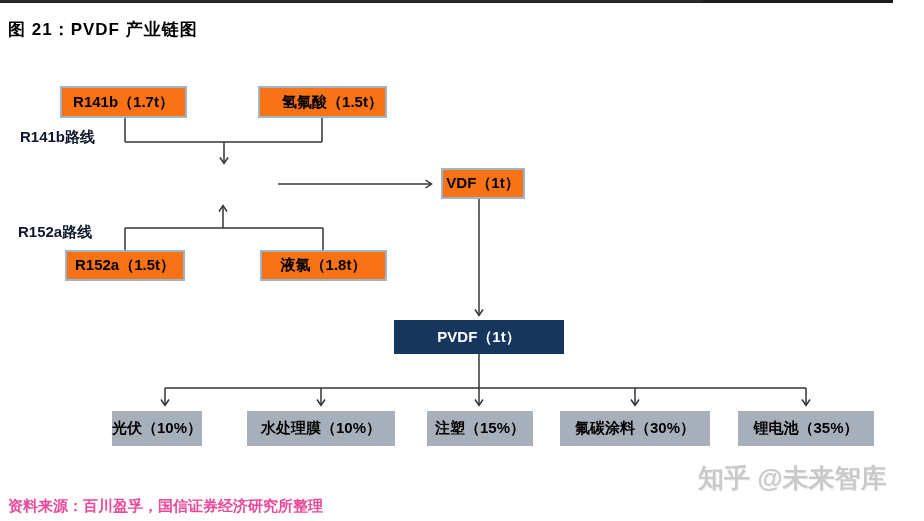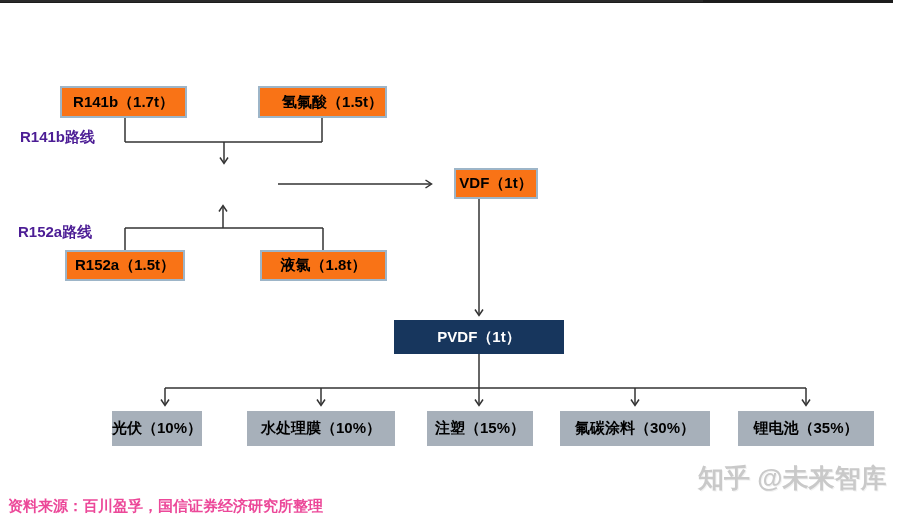--- a/index.html
+++ b/index.html
@@ -30,32 +30,32 @@
     display: flex; align-items: center; justify-content: center;
     background: #f97316;
     border: 2px solid #9db5c8;
     box-sizing: border-box;
     font-size: 15px; font-weight: bold; color: #000;
     white-space: nowrap;
   }
   #node-r141b    { left: 60px;  top: 86px;  width: 127px; height: 32px; }
   #node-hf       { left: 258px; top: 86px;  width: 129px; height: 32px; padding-left: 20px; }
   #node-r142b    { left: 172px; top: 168px; width: 106px; height: 33px; }
-  #node-vdf      { left: 454px; top: 168px; width: 84px;  height: 31px; }
+  #node-vdf      { left: 441px; top: 168px; width: 84px;  height: 31px; }
   #node-r152a    { left: 65px;  top: 250px; width: 120px; height: 31px; }
   #node-chlorine { left: 260px; top: 250px; width: 127px; height: 31px; }
 
   #node-pvdf {
     left: 394px; top: 320px; width: 170px; height: 34px;
     background: #17365d; border: none;
     color: #ffffff; font-size: 15px;
   }
 
   .route-label {
-    font-size: 15px; font-weight: bold; color: #4c1d95;
+    font-size: 15px; font-weight: bold; color: #0f172a;
     white-space: nowrap;
   }
   #route-r141b { left: 20px; top: 128px; }
   #route-r152a { left: 18px; top: 223px; }
 
   .app {
     top: 411px; height: 35px;
     display: flex; align-items: center; justify-content: center;
     background: #a7b0ba;
     font-size: 15px; font-weight: bold; color: #000;
@@ -82,20 +82,21 @@
     text-shadow: 1px 1px 0 #f2f2f2;
     white-space: nowrap;
   }
 </style>
 </head>
 <body>
 
 <div id="canvas">
 
   <div class="abs rule" id="rule-top"></div>
+  <div class="abs" id="fig-title">图 21：PVDF 产业链图</div>
   <div class="abs rule" id="rule-title"></div>
 
   <svg class="abs" id="connectors" width="924" height="521" viewBox="0 0 924 521" xmlns="http://www.w3.org/2000/svg">
     <defs>
       <marker id="arw" markerWidth="10" markerHeight="10" refX="6.5" refY="5" orient="auto" markerUnits="userSpaceOnUse">
         <path d="M1,1 L7,5 L1,9" fill="none" stroke="#333333" stroke-width="1.4"></path>
       </marker>
     </defs>
 
     <path d="M125,118 V142"></path>

